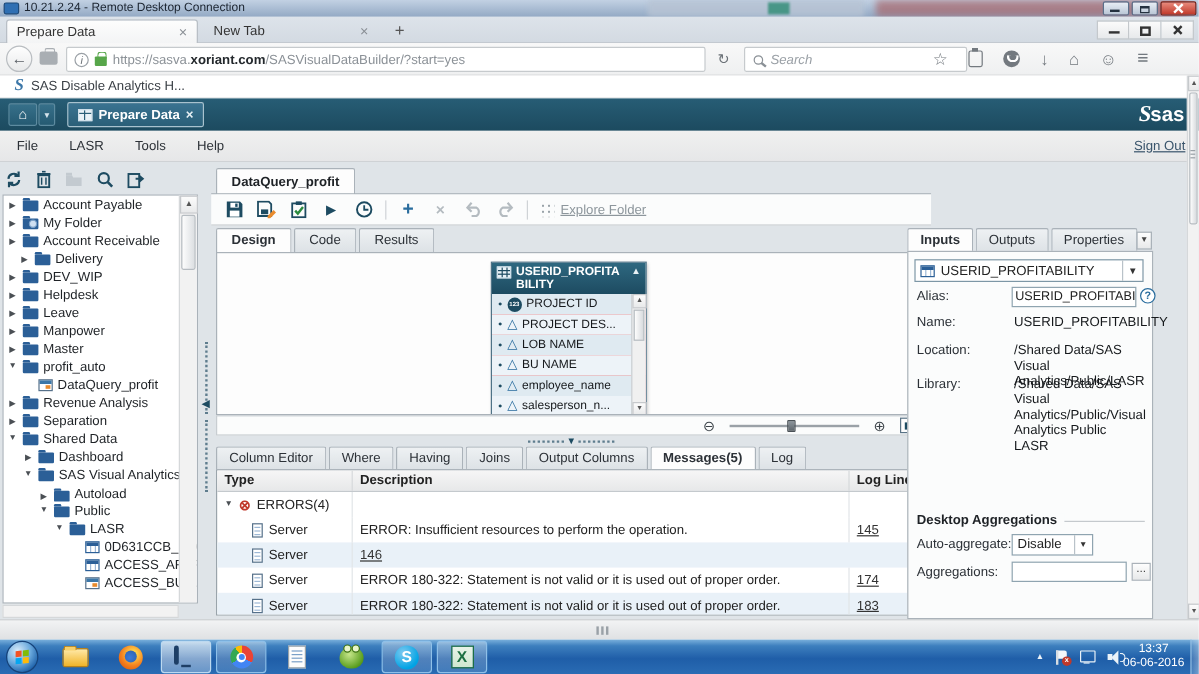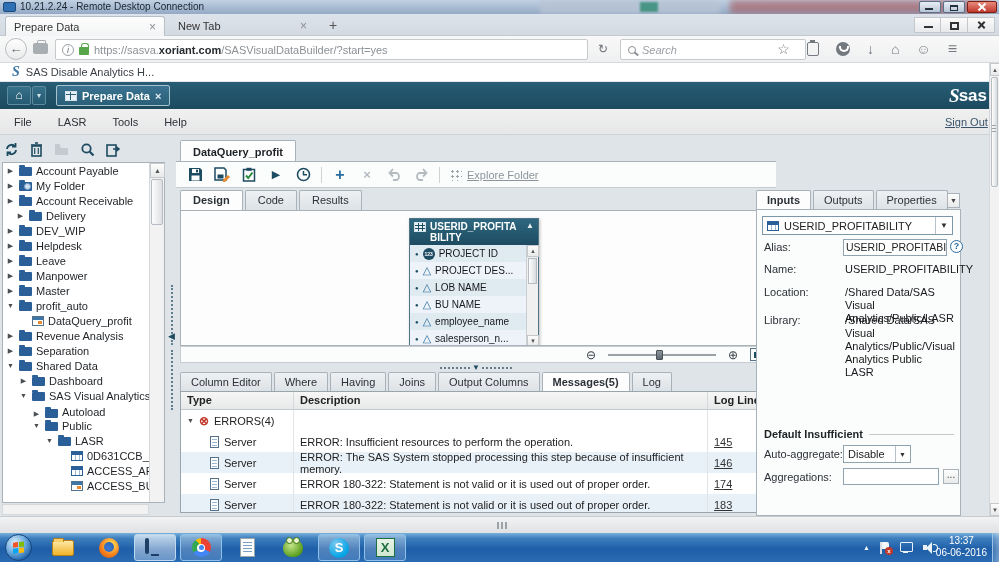--- a/index.html
+++ b/index.html
@@ -702,21 +702,20 @@
               <div class="c c-log">
                 <a class="log-link">145</a>
               </div>
             </div>
             <div class="mg-row alt">
               <div class="c c-type">
                 <span class="indent20"></span>
                 <span class="ic-page"></span>
                 <span>Server</span>
               </div>
-              <div class="c c-desc">ERROR: The SAS System stopped processing this step because of insufficient memory.</div>
               <div class="c c-log">
                 <a class="log-link">146</a>
               </div>
             </div>
             <div class="mg-row">
               <div class="c c-type">
                 <span class="indent20"></span>
                 <span class="ic-page"></span>
                 <span>Server</span>
               </div>
@@ -761,21 +760,21 @@
         </div>
         <div class="fld-label" style="top:31px;">Alias:</div>
         <div class="alias-input">USERID_PROFITABILITY</div>
         <div class="help-ico">?</div>
         <div class="fld-label" style="top:53px;">Name:</div>
         <div class="fld-value" style="top:53px; width:116px;">USERID_PROFITABILITY</div>
         <div class="fld-label" style="top:76px;">Location:</div>
         <div class="fld-value" style="top:76px;">/Shared Data/SAS Visual Analytics/Public/LASR</div>
         <div class="fld-label" style="top:104px;">Library:</div>
         <div class="fld-value" style="top:104px;">/Shared Data/SAS Visual Analytics/Public/Visual Analytics Public LASR</div>
-        <div class="agg-title">Default Insufficient</div>
+        <div class="agg-title">Desktop Aggregations</div>
         <div class="agg-rule"></div>
         <div class="fld-label" style="top:238px;">Auto-aggregate:</div>
         <div class="agg-select">
           <span>Disable</span>
           <span class="dd">▼</span>
         </div>
         <div class="fld-label" style="top:261px;">Aggregations:</div>
         <div class="agg-input"></div>
         <div class="more-btn">...</div>
       </div>

